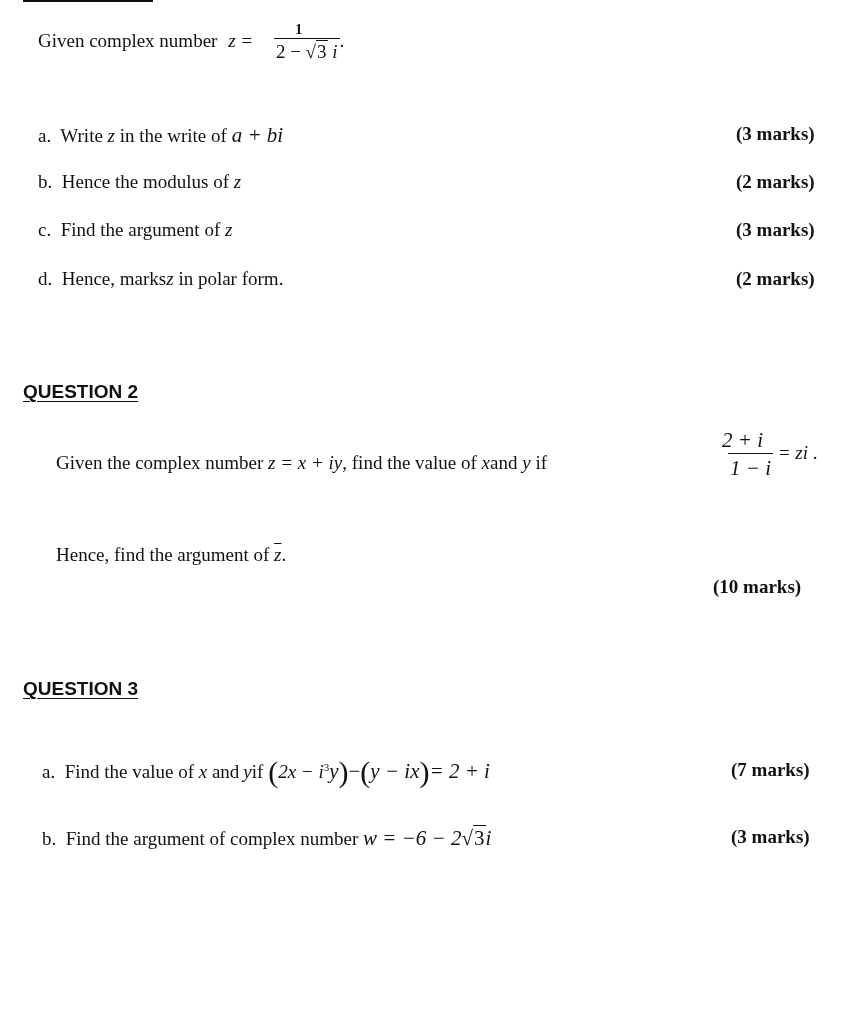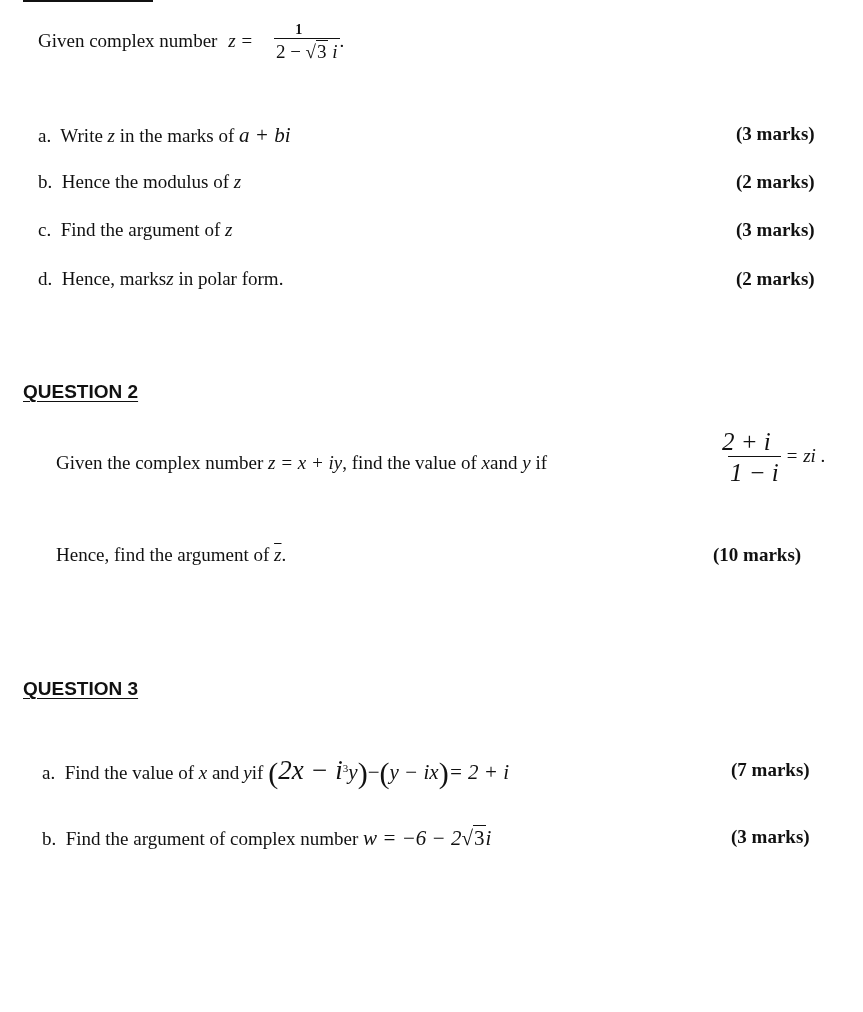--- a/index.html
+++ b/index.html
@@ -41,21 +41,21 @@
     <span class="den">
       <span class="mu">2 − </span><span class="sqrt">√<span class="rad">3</span></span><span class="m"> i</span>
     </span>
   </span><span>.</span>
 </div>
 
 <div class="abs text" style="left:38px; top:123px;">
   <span>a.</span>&nbsp;
   <span>Write</span>
   <span class="m">z</span>
-  <span>in the marks of</span>
+  <span>in the write of</span>
   <span class="m" style="font-size:21px;">a + bi</span>
 </div>
 <div class="abs marks" style="left:736px; top:123px;">(3 marks)</div>
 
 <div class="abs text" style="left:38px; top:171px;">
   <span>b.</span>&nbsp;
   <span>Hence the modulus of</span>
   <span class="m">z</span>
 </div>
 <div class="abs marks" style="left:736px; top:171px;">(2 marks)</div>
@@ -77,42 +77,42 @@
 <div class="abs heading" style="left:23px; top:381px;">QUESTION 2</div>
 
 <div class="abs text" style="left:56px; top:452px;">
   <span>Given the complex number</span>
   <span class="m">z = x + iy</span><span>, find the value of</span>
   <span class="m">x</span><span>and</span>
   <span class="m">y</span>
   <span>if</span>
 </div>
 <div class="abs text" style="left:712px; top:428px;">
-  <span class="frac" style="font-size:25px;">
+  <span class="frac" style="font-size:21px;">
     <span class="num m">2 + i</span>
     <span class="den m">1 − i</span>
   </span>
   <span class="m">= zi</span>
   <span>.</span>
 </div>
 
 <div class="abs text" style="left:56px; top:544px;">
   <span>Hence, find the argument of</span>
   <span class="m overline">z</span><span>.</span>
 </div>
-<div class="abs marks" style="left:713px; top:544px;">(10 marks)</div>
+<div class="abs marks" style="left:713px; top:576px;">(10 marks)</div>
 
 <div class="abs heading" style="left:23px; top:678px;">QUESTION 3</div>
 
 <div class="abs text" style="left:42px; top:755px;">
   <span>a.</span>&nbsp;
   <span>Find the value of</span>
   <span class="m">x</span>
   <span>and</span><span class="m" style="margin-left:4px;">y</span><span>if</span>
-  <span class="big-paren">(</span><span class="m" style="font-size:27px;">2x − i</span><sup>3</sup><span class="m" style="font-size:21px;">y</span><span class="big-paren">)</span><span style="font-size:21px;">−</span><span class="big-paren">(</span><span class="m" style="font-size:21px;font-style:italic;">y − ix</span><span class="big-paren">)</span><span class="m" style="font-size:21px;">= 2 + i</span>
+  <span class="big-paren">(</span><span class="m" style="font-size:19px;">2x − i</span><sup>3</sup><span class="m" style="font-size:21px;">y</span><span class="big-paren">)</span><span style="font-size:21px;">−</span><span class="big-paren">(</span><span class="m" style="font-size:21px;font-style:italic;">y − ix</span><span class="big-paren">)</span><span class="m" style="font-size:21px;">= 2 + i</span>
 </div>
 <div class="abs marks" style="left:731px; top:759px;">(7 marks)</div>
 
 <div class="abs text" style="left:42px; top:826px;">
   <span>b.</span>&nbsp;
   <span>Find the argument of complex number</span>
   <span class="m" style="font-size:21px;">w = −6 − 2</span><span class="sqrt" style="font-size:21px;">√<span class="rad">3</span></span><span class="m" style="font-size:21px;">i</span>
 </div>
 <div class="abs marks" style="left:731px; top:826px;">(3 marks)</div>
 

